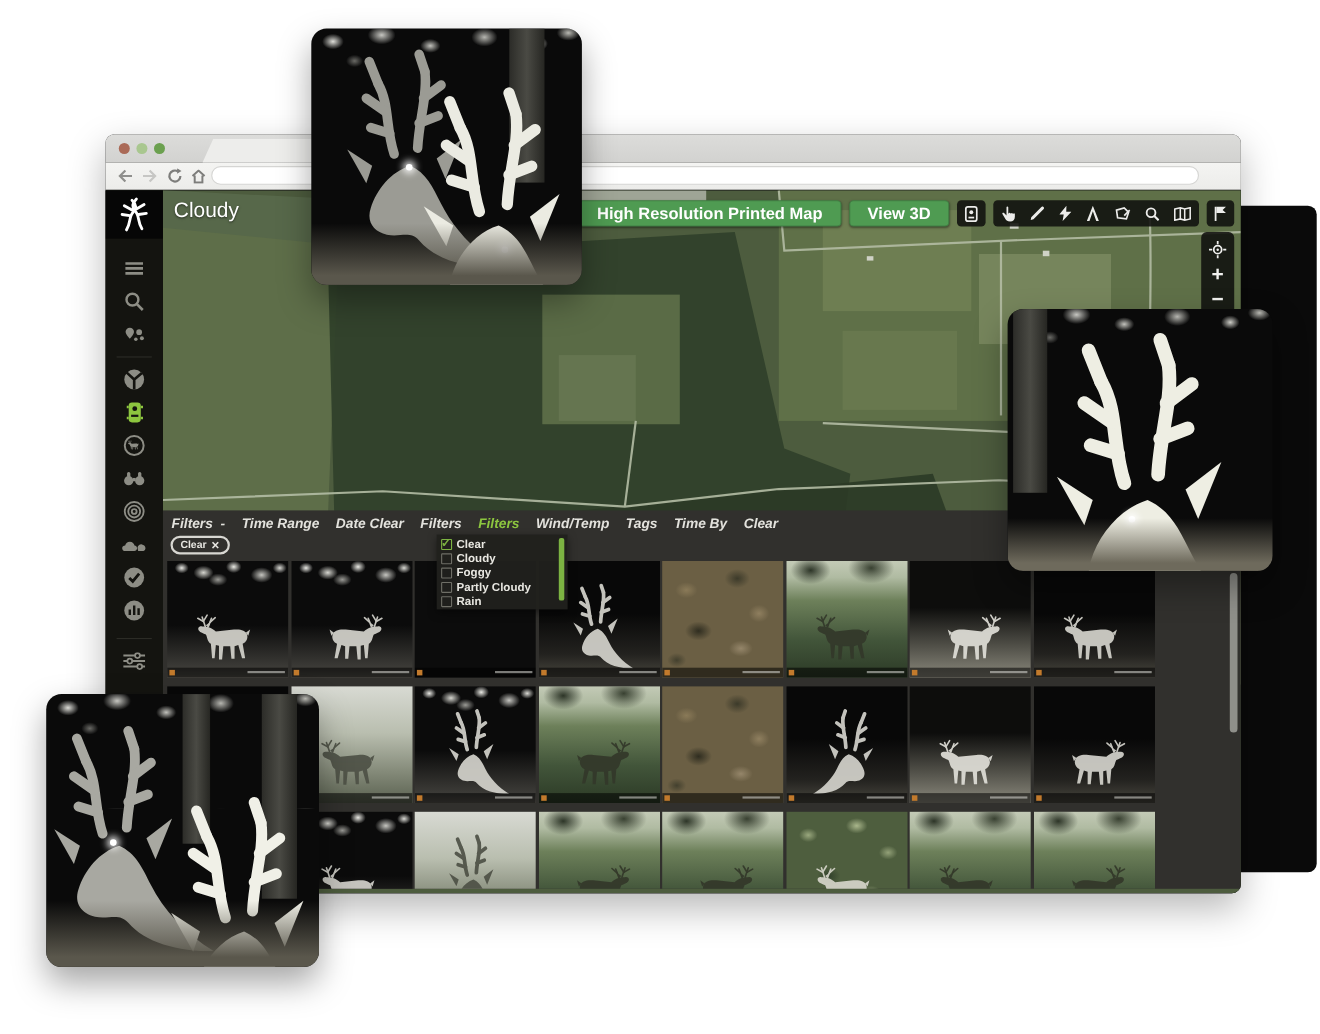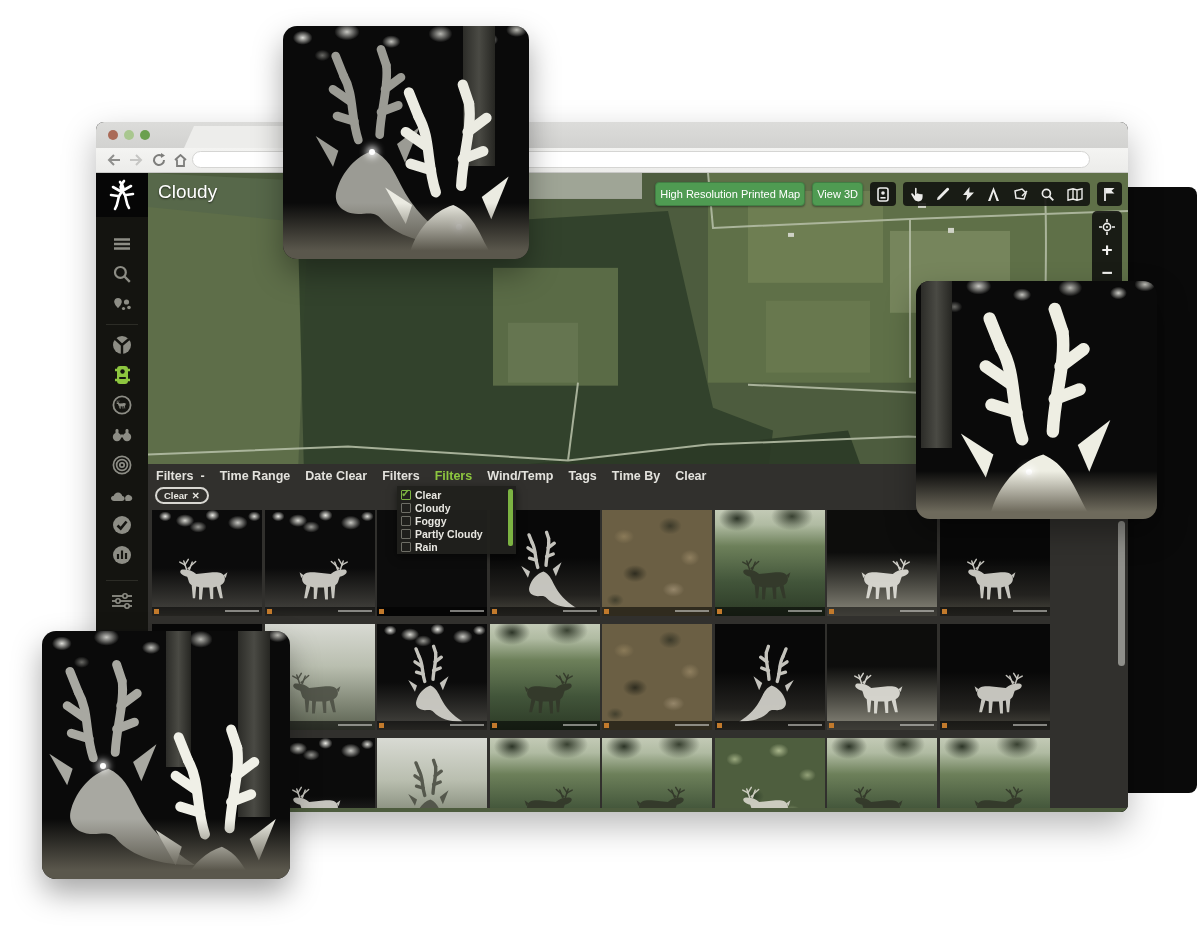--- a/index.html
+++ b/index.html
@@ -30,21 +30,21 @@
   
   .app{position:absolute;left:0;top:51px;right:0;bottom:0;border-radius:0 0 8px 8px;overflow:hidden;background:#0f120c;}
   .map-wrap{position:absolute;left:52px;top:0;right:0;bottom:0;}
   .map-svg{width:100%;height:100%;display:block;}
 
   
   .app-title{position:absolute;left:62px;top:8px;color:#fff;font-size:19px;font-weight:400;
     text-shadow:0 1px 2px rgba(0,0,0,.6);z-index:6;}
   .hdr-tools{position:absolute;top:9px;right:6px;display:flex;gap:7px;align-items:center;z-index:6;}
   .gbtn{height:22px;background:#4f9b52;border:1px solid #417f44;border-radius:4px;color:#fff;
-    font-size:11px;font-weight:400;display:flex;align-items:center;padding:0 4px;box-shadow:0 1px 2px rgba(0,0,0,.4);}
+    font-size:15px;font-weight:700;display:flex;align-items:center;padding:0 16px;box-shadow:0 1px 2px rgba(0,0,0,.4);}
   .tool-box{height:24px;background:rgba(16,16,14,.88);border-radius:4px;display:flex;align-items:center;
     padding:0 7px;gap:13px;}
   .tool-box svg{display:block;}
 
   .zoom-strip{position:absolute;top:38px;right:6px;width:30px;background:rgba(16,16,14,.88);
     border-radius:5px;z-index:6;display:flex;flex-direction:column;align-items:center;padding:4px 0;}
   .zs-btn{width:30px;height:23px;display:flex;align-items:center;justify-content:center;color:#f0f0ee;}
   .zs-btn.big{font-size:19px;font-weight:700;line-height:1;}
 
   
@@ -52,21 +52,21 @@
   .logo{width:52px;height:44px;background:#060606;display:flex;align-items:center;justify-content:center;}
   .s-item{width:52px;height:30px;display:flex;align-items:center;justify-content:center;color:#8d8d85;}
   .s-item.active{color:#8dc63f;}
   .s-div{height:1px;background:#2c2c26;margin:5px 10px;}
   .s-gap{height:12px;}
 
   
   .panel{position:absolute;left:52px;top:291px;right:0;height:344px;background:#31302d;
     overflow:hidden;z-index:5;}
   .f-row{display:flex;align-items:center;gap:15px;padding:5px 0 2px 8px;color:#e3e2dd;
-    font-size:12.5px;font-weight:700;}
+    font-size:12.5px;font-weight:700;font-style:italic;}
   .f-item.active{color:#8dc63f;}
   .chip{display:inline-flex;align-items:center;gap:4px;margin:1px 0 0 7px;border:2px solid #d8d7d2;
     border-radius:9px;color:#e8e7e2;font-size:9.5px;font-weight:700;padding:0 7px;height:13px;}
   .grid{display:grid;grid-template-columns:repeat(8,110px);column-gap:2.5px;row-gap:8px;
     margin:6px 0 0 4px;}
   .cell{width:110px;height:106px;position:relative;overflow:hidden;background:#0c0c0c;}
   .cell svg.deer{position:absolute;left:50%;bottom:8px;transform:translateX(-50%);opacity:.92;}
   .cell svg.deer.flip{transform:translateX(-50%) scaleX(-1);}
   .meta{position:absolute;left:0;right:0;bottom:0;height:9px;background:rgba(0,0,0,.55);}
   .meta::before{content:"";position:absolute;left:2px;top:2px;width:5px;height:5px;background:#c27a2c;}

